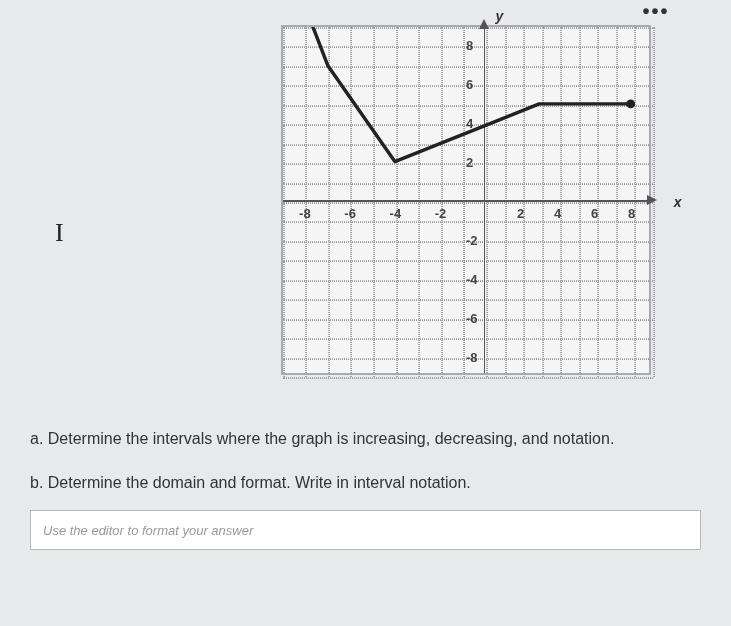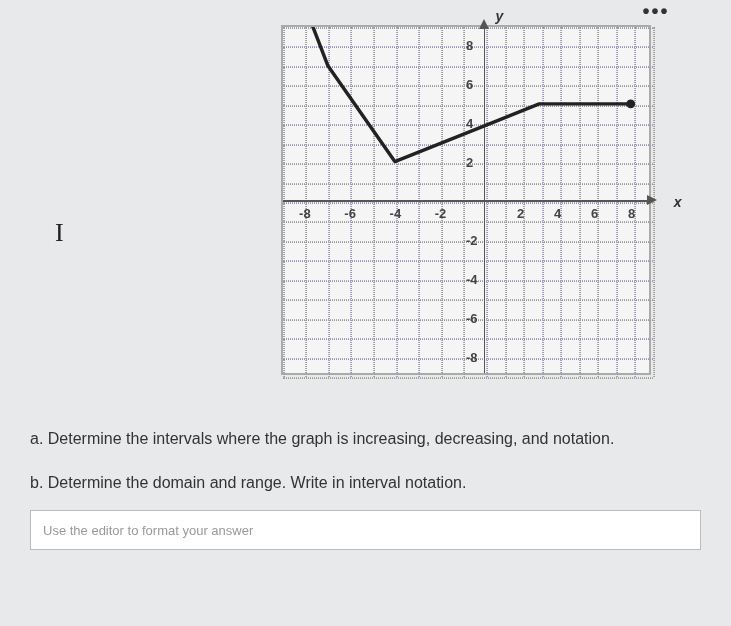--- a/index.html
+++ b/index.html
@@ -113,20 +113,21 @@
       margin: 0 10px 18px 10px;
       color: #333;
     }
     .answer-box {
       margin: 0 10px;
       border: 1px solid #bbb;
       background: #fff;
       padding: 10px 12px;
     }
     .placeholder-text {
+      font-style: italic;
       color: #999;
       font-size: 13px;
     }
   </style>
 </head>
 <body>
 
 <div class="cursor-mark">I</div>
 
 <div class="chart-container">
@@ -196,17 +197,17 @@
         <span class="tick-label" style="left: 183.5px; top: 205.889px;">-2</span>
         <span class="tick-label" style="left: 183.5px; top: 128.111px;">2</span>
         <span class="tick-label" style="left: 183.5px; top: 89.2222px;">4</span>
         <span class="tick-label" style="left: 183.5px; top: 50.3333px;">6</span>
         <span class="tick-label" style="left: 183.5px; top: 11.4444px;">8</span>
       </div>
   </div>
 </div>
 
 <p class="question-a">a. Determine the intervals where the graph is increasing, decreasing, and notation.</p>
-<p class="question-b">b. Determine the domain and range. Write in interval notation.</p>
+<p class="question-b">b. Determine the domain and format. Write in interval notation.</p>
 
 <div class="answer-box">
   <span class="placeholder-text">Use the editor to format your answer</span>
 </div>
 
 </body></html>

